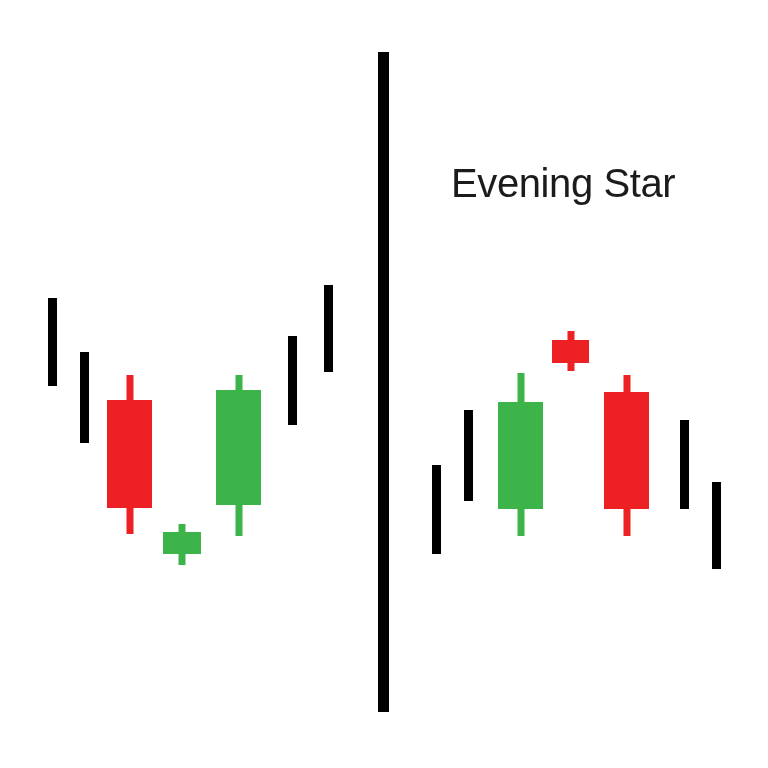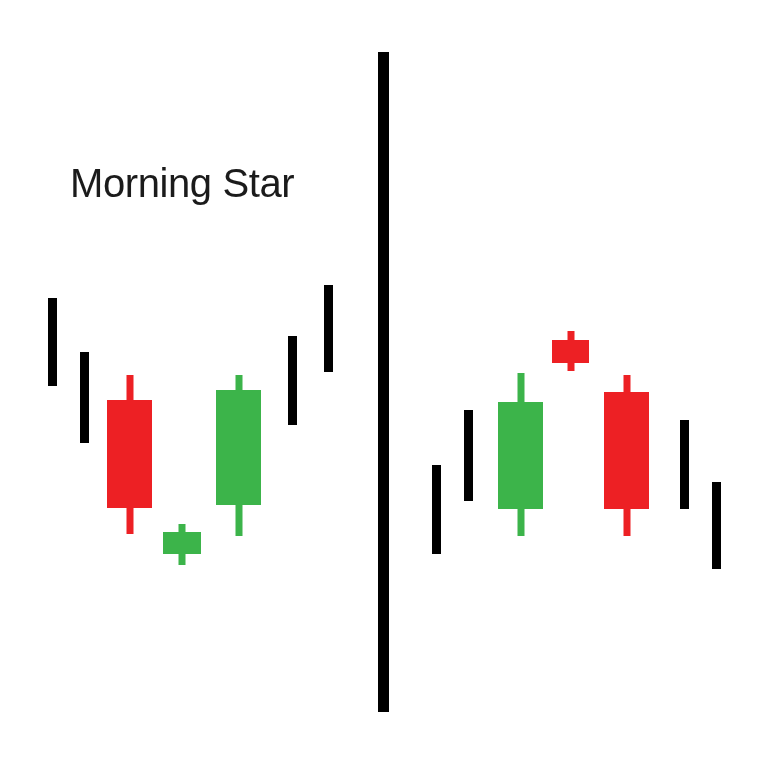--- a/index.html
+++ b/index.html
@@ -59,22 +59,22 @@
     position: absolute;
     background: #000000;
     width: 9px;
   }
 </style>
 </head>
 <body>
 
 <div id="stage">
 
-  <div id="title-morning-star" class="panel-title" style="left: 70px; top: 163px;">Morning Star</div>
 
+  <div id="title-evening-star" class="panel-title" style="left: 451px; top: 163px;">Evening Star</div>
 
   <div id="divider" style="left: 378px; top: 52px; width: 11px; height: 660px; background: rgb(0, 0, 0);"></div>
 
   <div id="panel-morning-star">
       <div class="bar" style="left: 48px; top: 298px; height: 88px; background: rgb(0, 0, 0);"></div>
       <div class="bar" style="left: 80px; top: 352px; height: 91px; background: rgb(0, 0, 0);"></div>
       <div class="bar" style="left: 288px; top: 336px; height: 89px; background: rgb(0, 0, 0);"></div>
       <div class="bar" style="left: 324px; top: 285px; height: 87px; background: rgb(0, 0, 0);"></div>
       <div class="candle" style="left: 107px; top: 375px; width: 45px; height: 159px;">
         <div class="wick" style="top: 0px; height: 159px; background: rgb(237, 32, 36);"></div>

